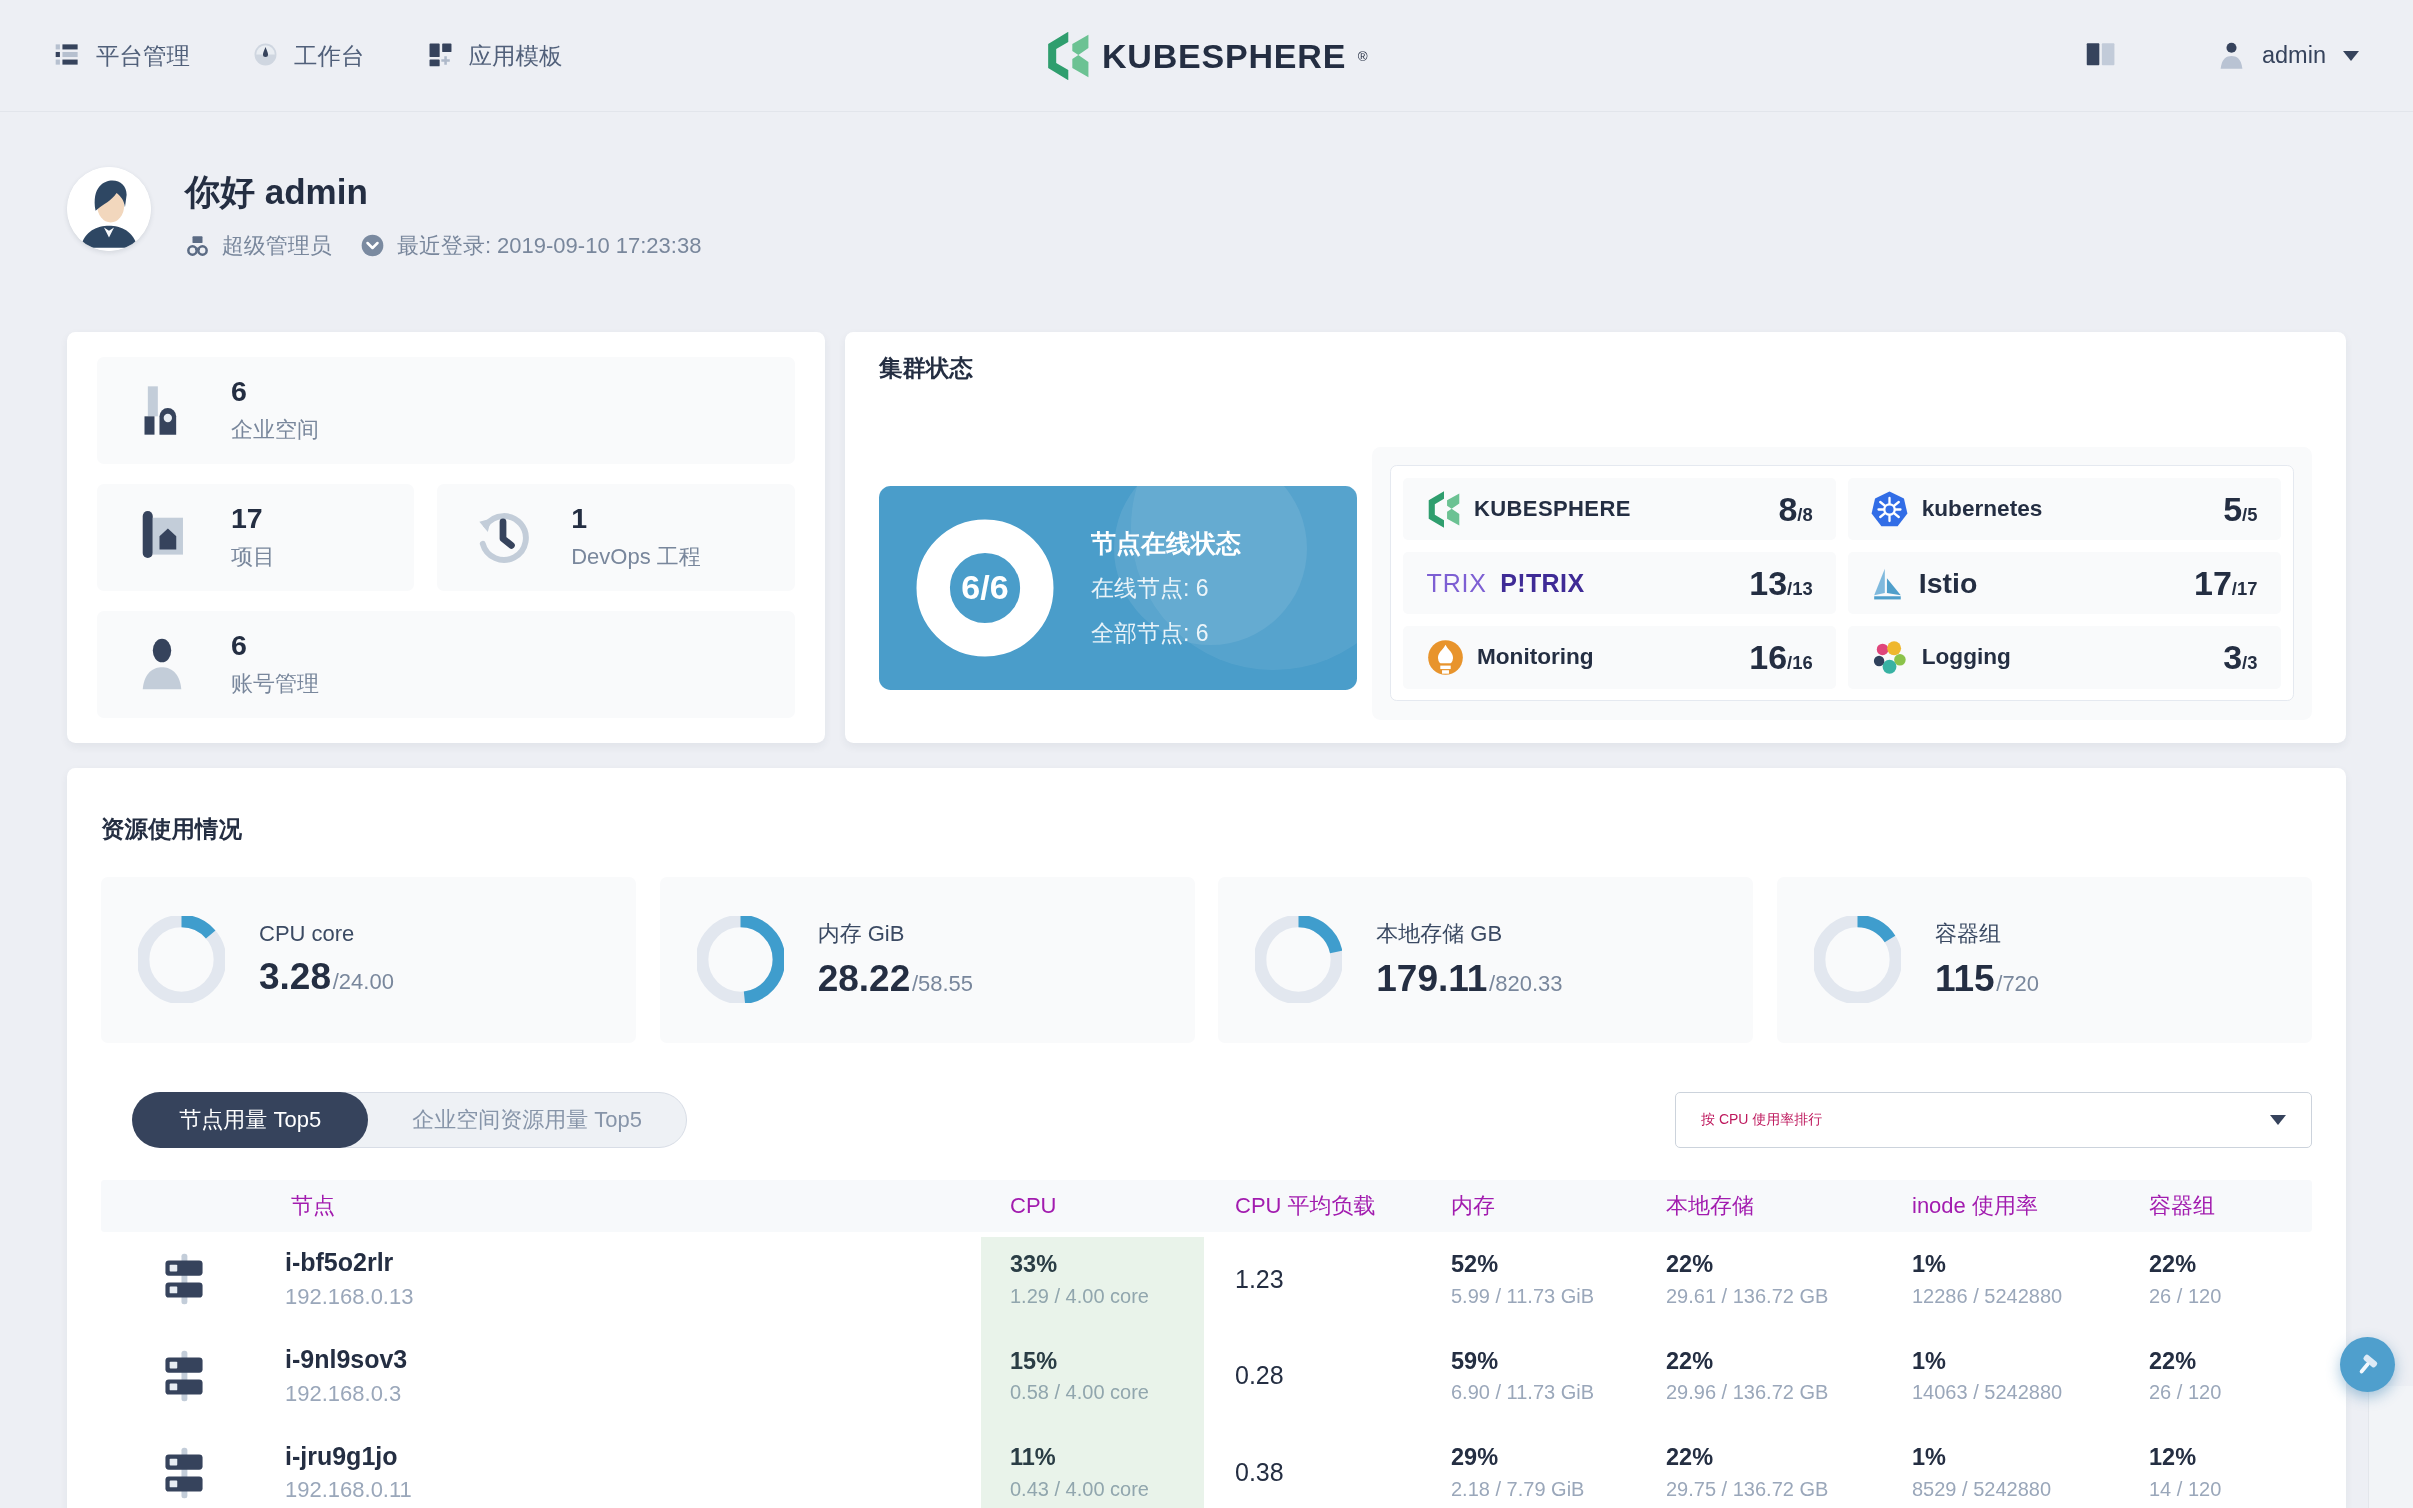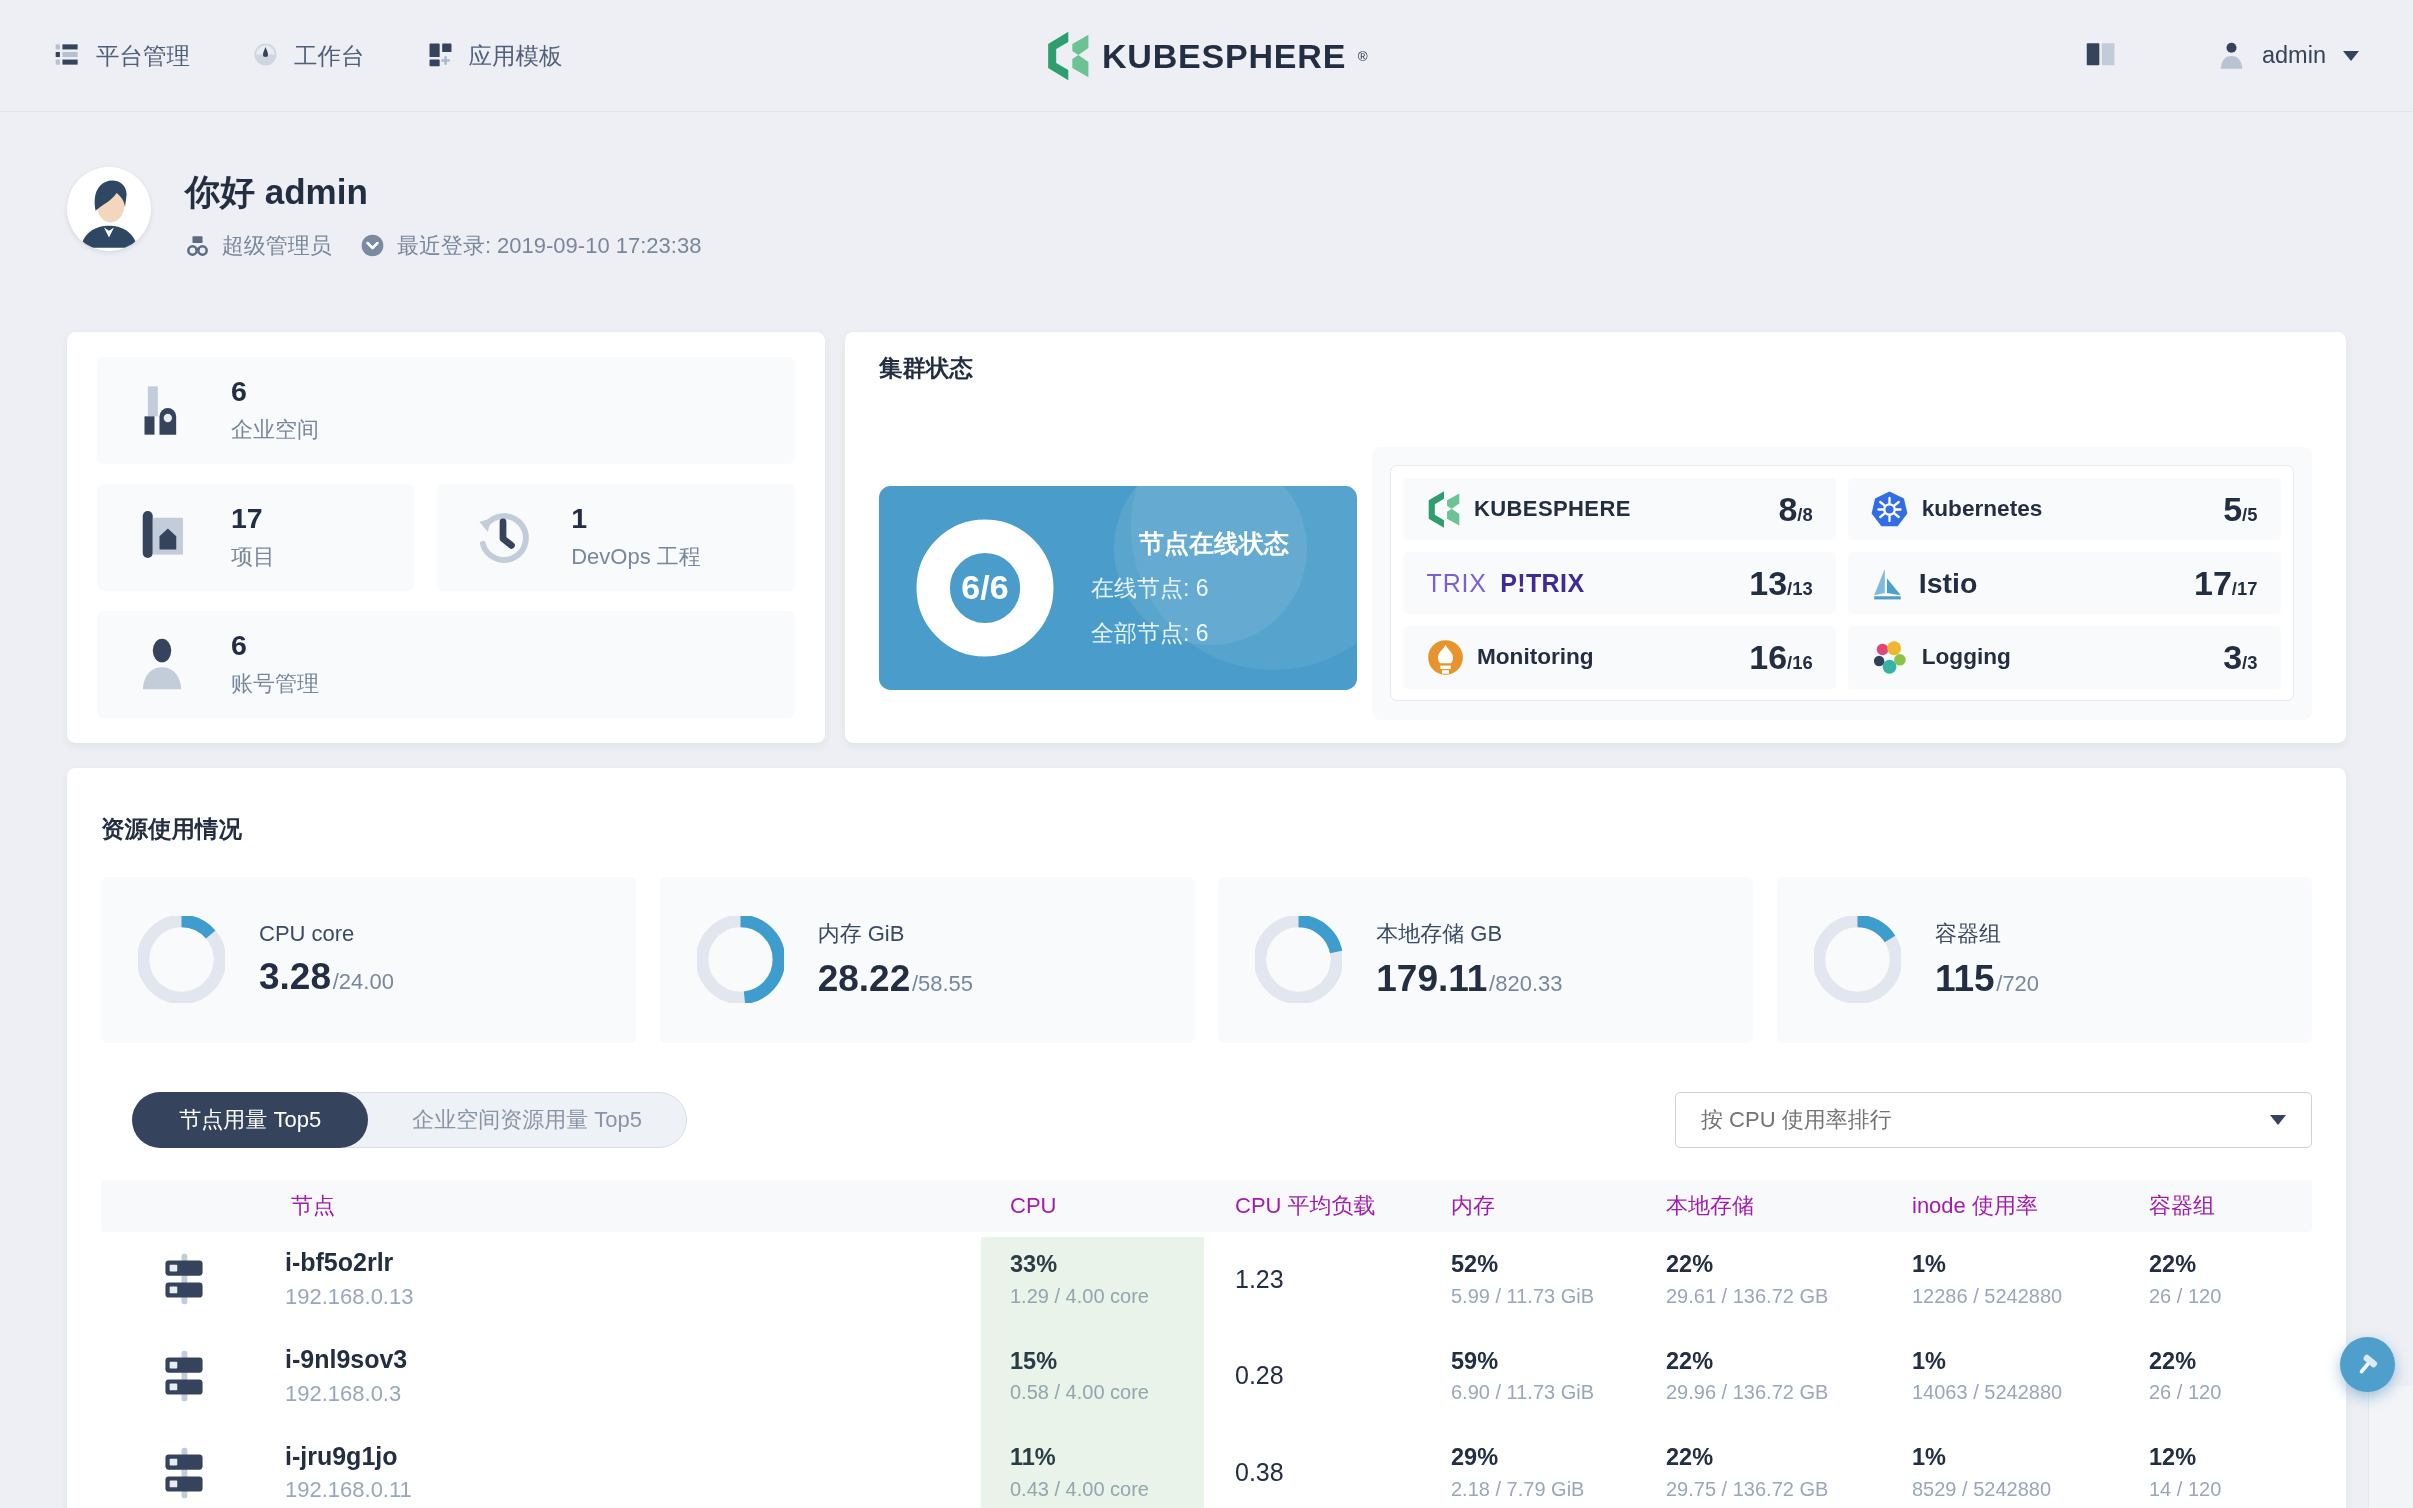--- a/index.html
+++ b/index.html
@@ -51,21 +51,21 @@
     background:#4a9dca; border-radius:11.7px; display:flex; align-items:center;
     overflow:hidden; color:#fff; }
   .node-card .deco1 { position:absolute; width:285px; height:285px; border-radius:50%;
     background:rgba(255,255,255,.07); right:-59px; top:-101px; }
   .node-card .deco2 { position:absolute; width:193px; height:193px; border-radius:50%;
     background:rgba(255,255,255,.09); right:50px; top:-34px; }
   .node-donut-wrap { position:relative; width:142px; height:142px; margin-left:35px; flex:none; }
   .node-donut-wrap .ratio { position:absolute; inset:0; display:flex; align-items:center;
     justify-content:center; font-size:34px; font-weight:700; }
   .node-info { margin-left:35px; position:relative; }
-  .node-info .t { font-size:25px; font-weight:700;margin-left:48px; }
+  .node-info .t { font-size:25px; font-weight:700; }
   .node-info .l { font-size:23px; color:rgba(255,255,255,.88); margin-top:13.4px; }
   .comp-panel { position:absolute; left:493px; right:0; top:63px; height:273px;
     background:#f9fafb; border-radius:8.4px; padding:18.4px; }
   .comp-inner { background:#fff; border:0.8px solid #e5e9f0; border-radius:6.7px; height:100%;
     padding:11.7px; display:grid; grid-template-columns:1fr 1fr; grid-auto-rows:1fr; gap:11.7px; }
   .comp-tile { background:#f9fafb; border-radius:5px; display:flex; align-items:center;
     padding:0 23.5px; cursor:pointer; }
   .comp-logo { display:flex; align-items:center; gap:13.4px; }
   .comp-name { font-size:22.6px; font-weight:700; color:#242e42; }
   .comp-name.ks { letter-spacing:0.4px; font-weight:800; font-size:22px; }
@@ -93,21 +93,21 @@
   .toolbar { display:flex; align-items:center; margin-top:49px; }
   .tab-group { display:inline-flex; border:1.7px solid #d8dde6; border-radius:30px;
     background:#eef1f5; margin-left:32px; height:56px; align-items:center; }
   .tab { font-size:22px; color:#8795a9; padding:0 44px; height:53px; display:flex;
     align-items:center; cursor:pointer; white-space:nowrap; }
   .tab.active { background:#36435c; color:#fff; border-radius:28.5px; height:56px;
     margin:-1.7px 0 -1.7px -1.7px; padding:0 47px; }
   .sort-select { margin-left:auto; width:637px; height:56px; background:#fff;
     border:1.7px solid #ccd3dc; border-radius:5px; display:flex; align-items:center;
     padding:0 25px; cursor:pointer; }
-  .sort-select .txt { font-size:22px; color:#737373; }
+  .sort-select .txt { font-size:14px; color:#be185d; }
   .sort-select .caret { margin-left:auto; }
   
   .table { margin-top:32px; position:relative; }
   .t-grid { display:grid; grid-template-columns:880px 223px 247px 215px 246px 237px 164px; }
   .thead { height:52px; background:#f7f9fb; border-radius:3.4px; align-items:center; }
   .th { font-size:22px; color:#a21caf; }
   .th.h-node { padding-left:190px; }
   .th.h-cpu { padding-left:29px; }
   .th.h-load { padding-left:31px; }
   .rows { margin-top:5px; }

